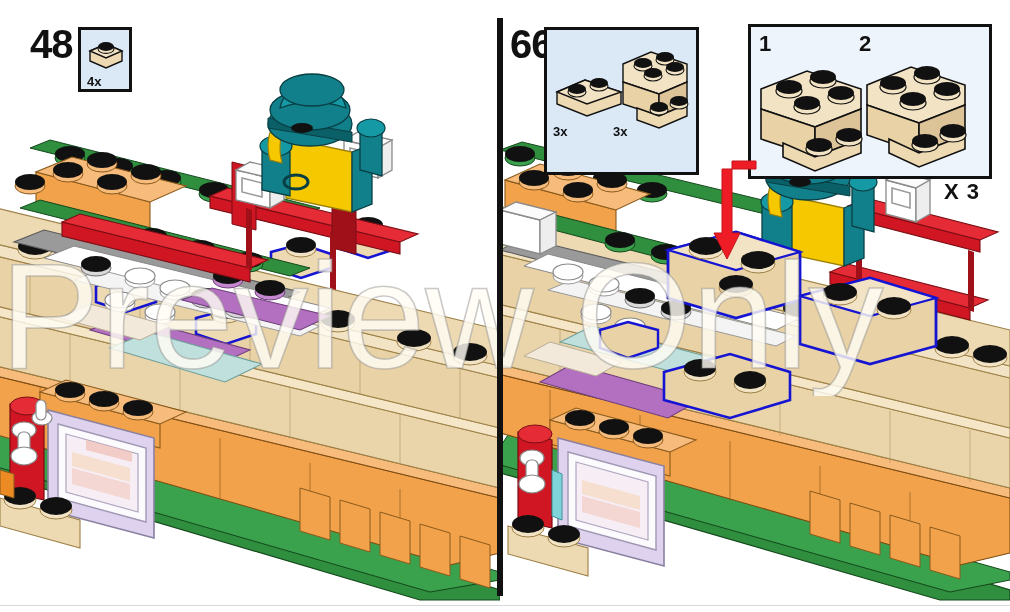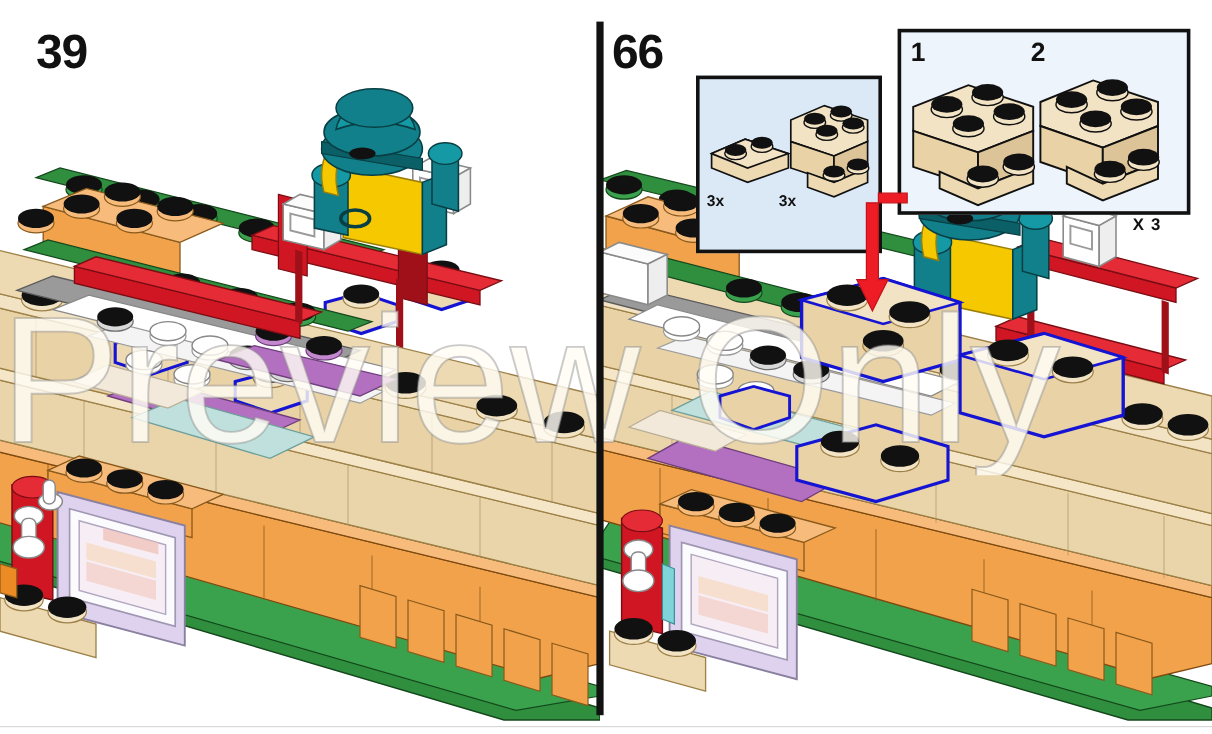--- a/index.html
+++ b/index.html
@@ -16,29 +16,29 @@
   #bottom-rule{position:absolute;left:0;top:605px;width:1010px;height:1px;background:#d8d8d8;z-index:40;}
 
   
   .step-num{position:absolute;font-size:40px;font-weight:bold;color:#111;letter-spacing:-1px;line-height:1;z-index:30;}
   #step-num-86{left:30px;top:24px;}
   #step-num-87{left:510px;top:24px;}
 
   
   .parts-box{position:absolute;background:#dbe9f7;border:3px solid #111;box-sizing:border-box;z-index:30;}
   #parts-box-86{left:78px;top:27px;width:54px;height:65px;}
-  #parts-box-87{left:580px;top:27px;width:155px;height:148px;margin-top:36px;}
+  #parts-box-87{left:544px;top:27px;width:155px;height:148px;}
   .qty{position:absolute;font-size:13px;font-weight:bold;color:#111;font-family:"Liberation Sans",sans-serif;}
 
   
   #subassembly-box{position:absolute;left:748px;top:24px;width:244px;height:155px;background:#eef4fb;border:3px solid #111;box-sizing:border-box;z-index:31;}
   .sub-label{position:absolute;font-size:22px;font-weight:bold;color:#111;}
   #sub-label-1{left:8px;top:4px;}
   #sub-label-2{left:108px;top:4px;}
-  #multiplier{position:absolute;left:944px;top:179px;font-size:14px;font-weight:bold;color:#111;z-index:31;letter-spacing:1px;}
+  #multiplier{position:absolute;left:944px;top:179px;font-size:22px;font-weight:bold;color:#111;z-index:31;letter-spacing:1px;}
 
   
   #red-arrow{position:absolute;left:700px;top:155px;width:60px;height:110px;z-index:32;}
 
   
   #watermark{position:absolute;left:-8px;top:256px;width:1020px;height:140px;z-index:35;pointer-events:none;}
   #watermark text{font-family:"Liberation Sans",sans-serif;font-size:150px;font-weight:normal;
       fill:rgba(255,252,244,0.82);stroke:rgba(140,140,140,0.45);stroke-width:1.6px;}
 
   
@@ -497,23 +497,32 @@
         <ellipse cx="28" cy="524" rx="16" ry="9" fill="#111"></ellipse>
         <ellipse cx="64" cy="538" rx="16" ry="9" fill="#f2e3c4" stroke="#9d8047" stroke-width="1"></ellipse>
         <ellipse cx="64" cy="534" rx="16" ry="9" fill="#111"></ellipse>
       </g>
     </svg>
   </div>
 
   <div id="divider"></div>
   <div id="bottom-rule"></div>
 
-  <div class="step-num" id="step-num-86">39</div>
+  <div class="step-num" id="step-num-86">48</div>
   <div class="step-num" id="step-num-87">66</div>
 
+  <div class="parts-box" id="parts-box-86">
+    <svg width="48" height="42" viewBox="0 0 48 42" style="position:absolute;left:1px;top:3px;">
+      <polygon points="8,18 24,11 40,18 40,28 24,35 8,28" fill="#edd9b2" stroke="#111" stroke-width="1.4"></polygon>
+      <polygon points="8,18 24,11 40,18 24,25" fill="#f2e3c4" stroke="#111" stroke-width="1.4"></polygon>
+      <ellipse cx="24" cy="16" rx="8" ry="4.4" fill="#f2e3c4" stroke="#111" stroke-width="1.1"></ellipse>
+      <ellipse cx="24" cy="13.5" rx="8" ry="4.4" fill="#111"></ellipse>
+    </svg>
+    <span class="qty" style="left:6px;top:44px;">4x</span>
+  </div>
 
   <div class="parts-box" id="parts-box-87">
     <svg width="149" height="114" viewBox="0 0 149 114" style="position:absolute;left:0;top:0;">
 
       <g>
         <polygon points="10,62 38,50 74,62 74,74 40,86 10,74" fill="#edd9b2" stroke="#111" stroke-width="1.4"></polygon>
         <polygon points="10,62 38,50 74,62 40,74" fill="#f2e3c4" stroke="#111" stroke-width="1.4"></polygon>
         <ellipse cx="30" cy="62" rx="9" ry="5" fill="#f2e3c4" stroke="#111" stroke-width="1.1"></ellipse>
         <ellipse cx="30" cy="59" rx="9" ry="5" fill="#111"></ellipse>
         <ellipse cx="52" cy="56" rx="9" ry="5" fill="#f2e3c4" stroke="#111" stroke-width="1.1"></ellipse>

